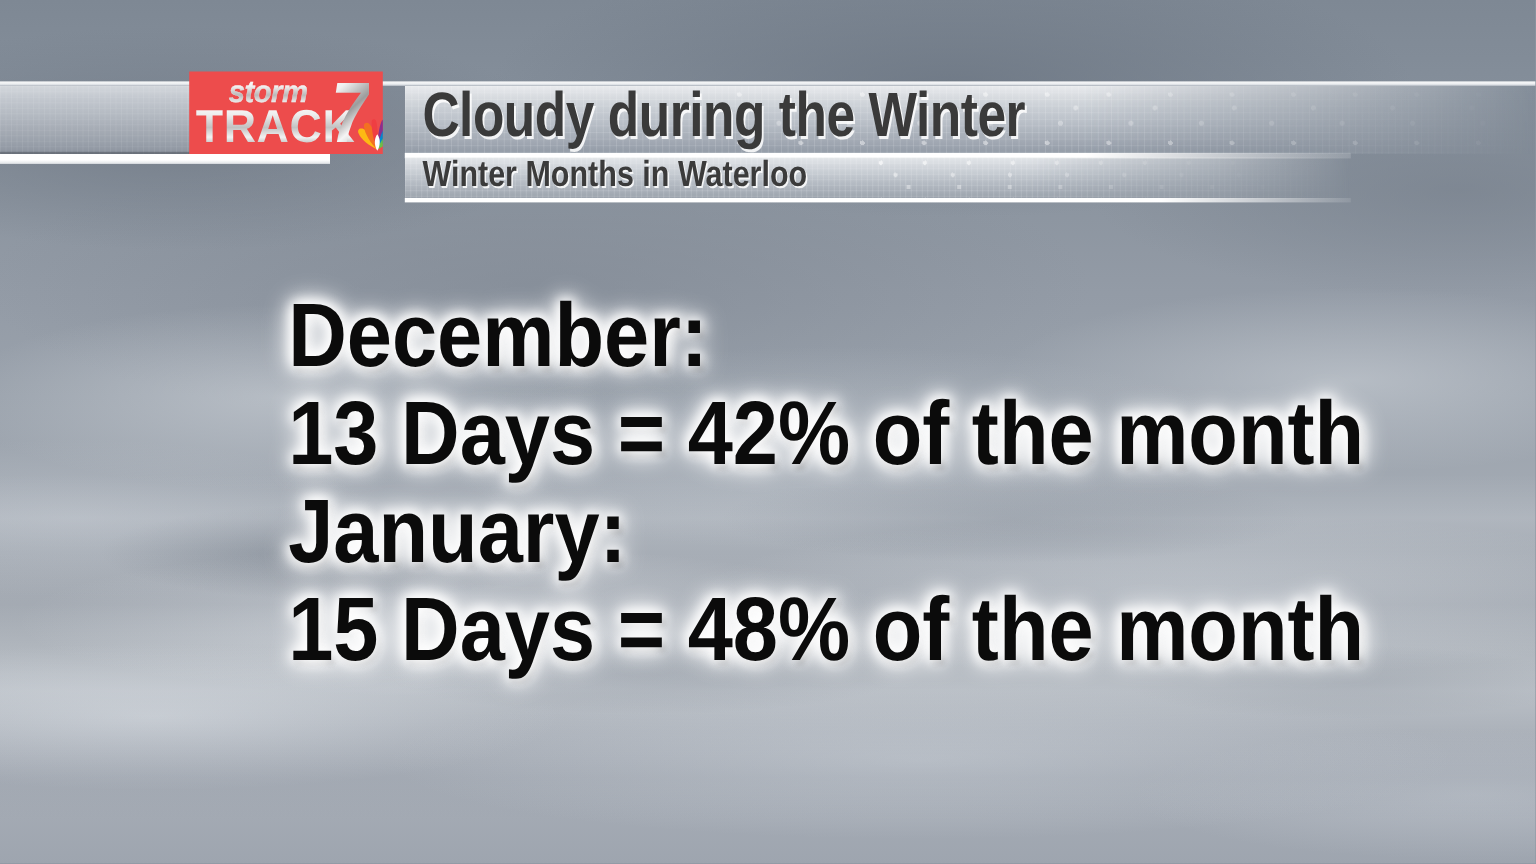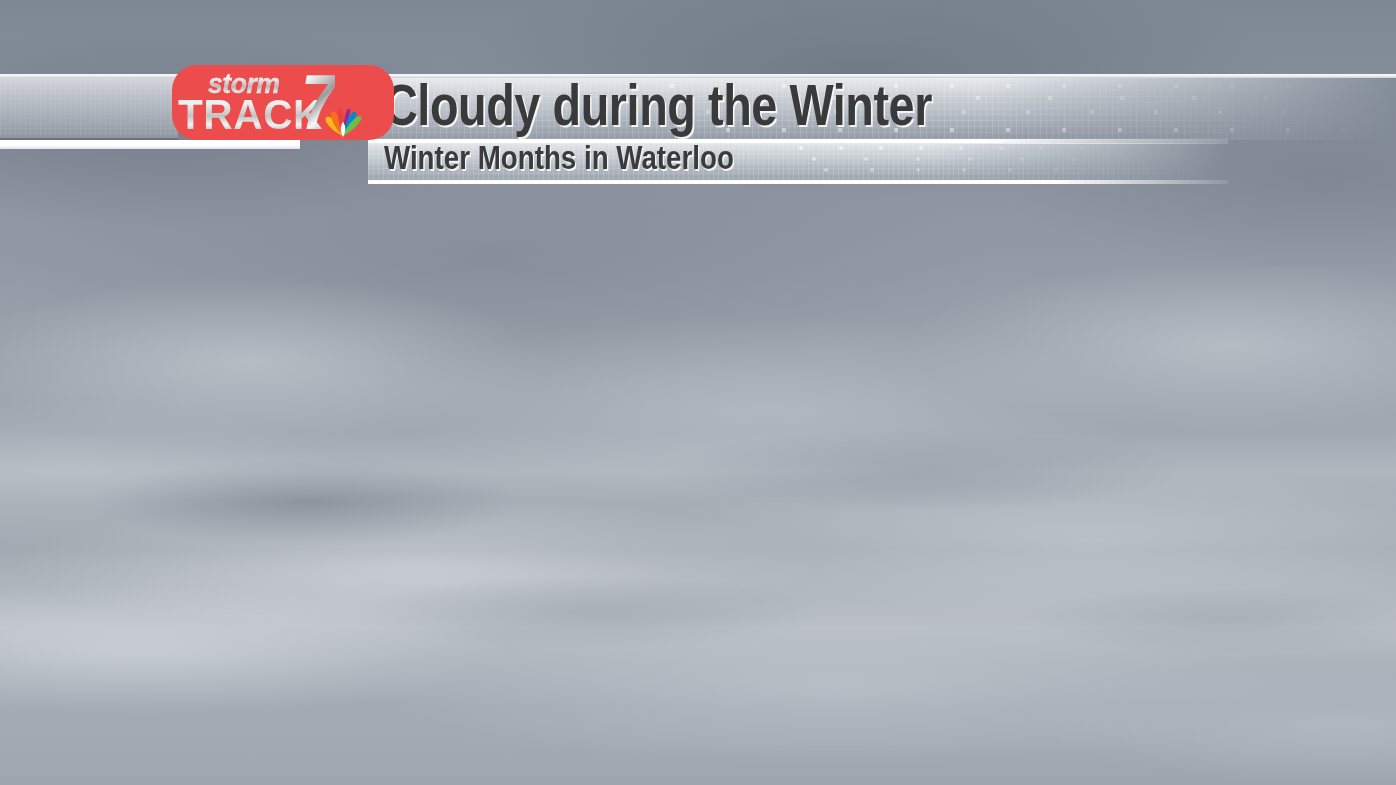--- a/index.html
+++ b/index.html
@@ -192,24 +192,23 @@
     font-family:"Liberation Sans Narrow","Liberation Sans", sans-serif;
     font-weight:bold; font-size:33px; line-height:38px;
     color:#3b3b3b;
     transform:scaleX(.84); transform-origin:left center;
     text-shadow:1.5px 1.5px 0 rgba(255,255,255,.85);
     white-space:nowrap;
   }
 
   
   #logo {
-    position:absolute; left:172px; top:65px; width:222px; height:75px;
+    position:absolute; left:172px; top:65px; width:176px; height:75px;
     background:#ed4c4c;
     overflow:hidden;
-    border-radius:25px;
   }
   .logo-storm {
     position:absolute; left:36px; top:4px;
     font-family:"Liberation Sans", sans-serif;
     font-style:italic; font-weight:bold;
     font-size:28px; line-height:30px;
     letter-spacing:-0.5px;
     background:linear-gradient(180deg,#ffffff 0%,#f4f4f4 30%,#b9b9b9 58%,#e8e8e8 78%,#9a9a9a 100%);
     -webkit-background-clip:text; background-clip:text;
     color:transparent;
@@ -304,14 +303,20 @@
           <path d="M0,0 C0,-11 0,-20 -2,-26 C-3,-28 -6,-28 -6,-25 C-6,-17 -3,-6 0,0 Z" fill="#ef3e42" transform="rotate(2)"></path>
           <path d="M0,0 C1,-11 2,-20 5,-26 C6,-28 9,-27 8,-24 C6,-16 3,-6 0,0 Z" fill="#8a2f8f" transform="rotate(-2)"></path>
           <path d="M0,0 C2,-10 5,-18 10,-23 C12,-25 15,-23 14,-20 C11,-13 5,-5 0,0 Z" fill="#0089d0" transform="rotate(-2)"></path>
           <path d="M0,0 C3,-9 8,-16 14,-20 C17,-21 19,-19 17,-16 C14,-10 7,-4 0,0 Z" fill="#6bbe4a" transform="rotate(2)"></path>
           <path d="M0,1 C-3,-4 -3,-10 0,-14 C3,-10 3,-4 0,1 Z" fill="#ffffff"></path>
         </g>
       </svg>
     </div>
   </div>
 
+  <div id="body-text">
+    <div class="bline month">December:</div>
+    <div class="bline stat">13 Days = 42% of the month</div>
+    <div class="bline month">January:</div>
+    <div class="bline stat">15 Days = 48% of the month</div>
+  </div>
 
 </div>
 
 </body></html>

